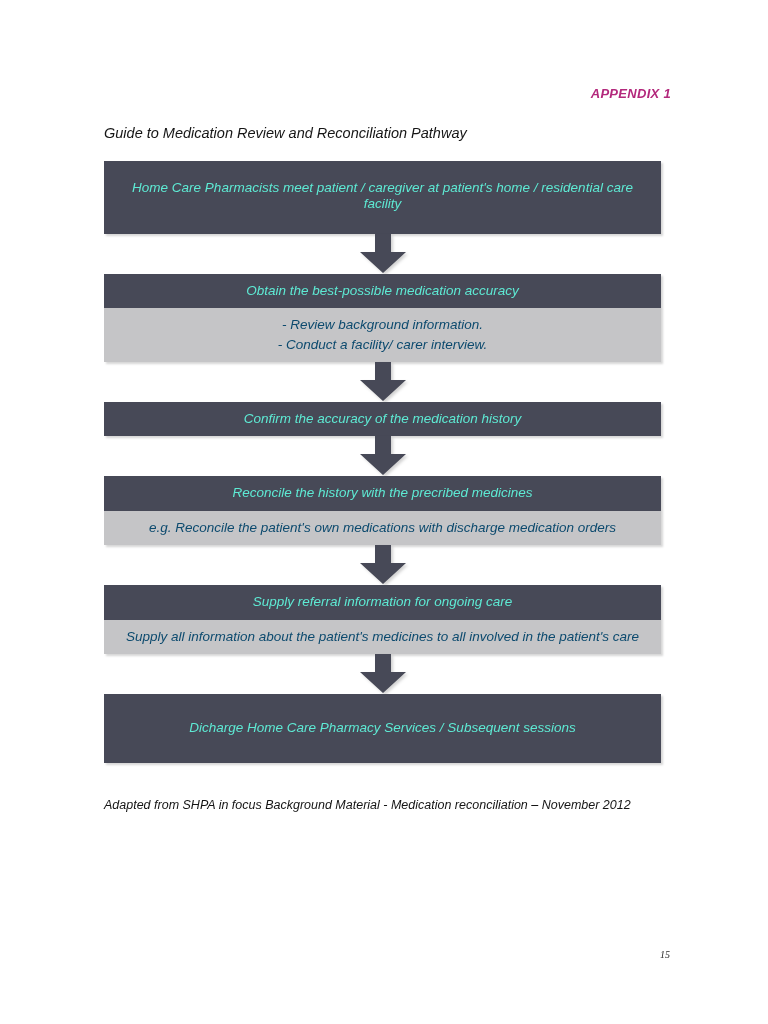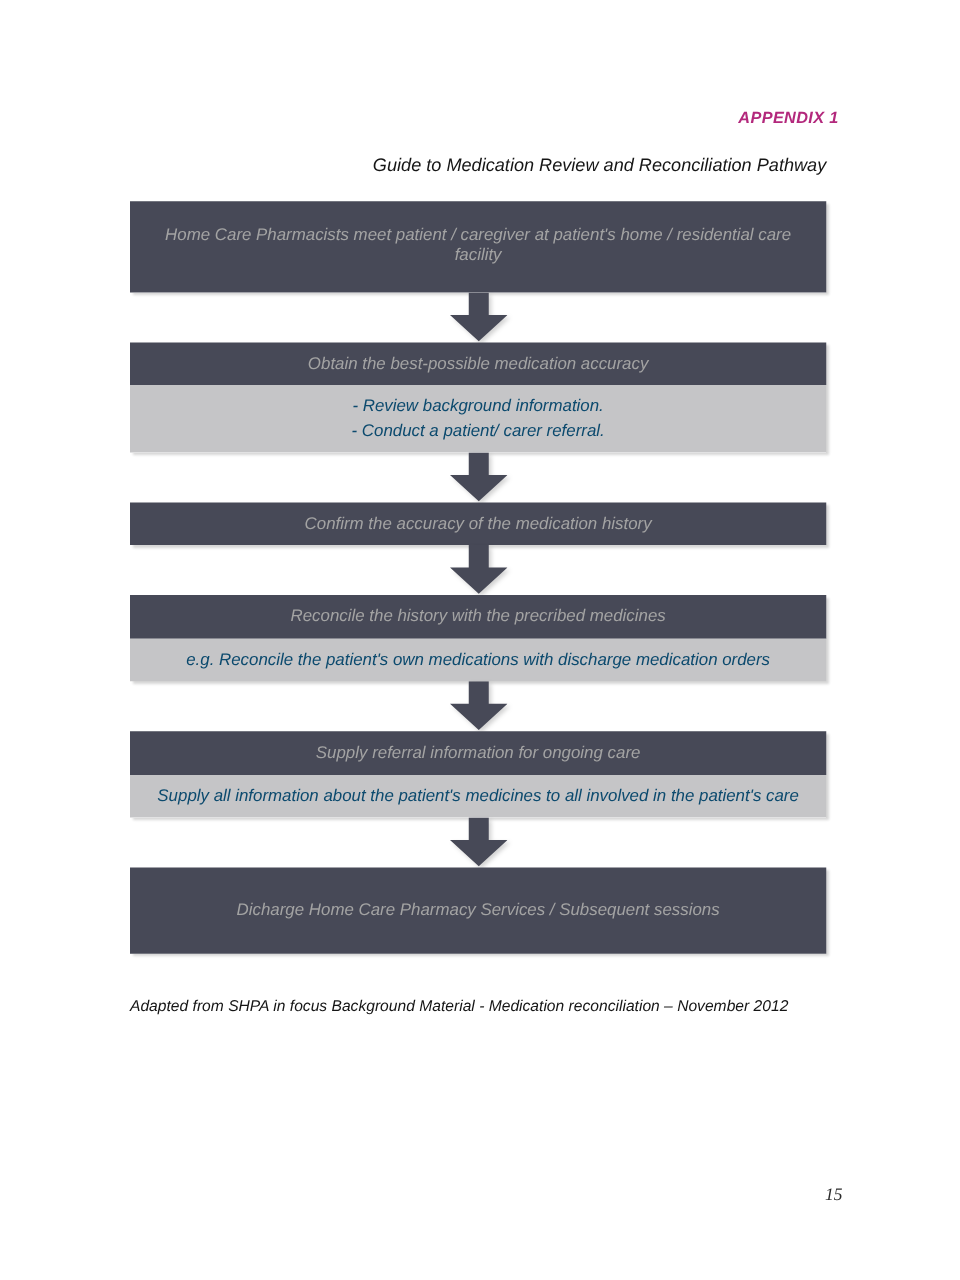--- a/index.html
+++ b/index.html
@@ -34,21 +34,21 @@
     color: #b3287c;
     white-space: nowrap;
   }
 
   
   .doc-title {
     position: absolute;
     top: 125px;
     left: 104px;
     width: 557px;
-    text-align: right;
+    text-align: left;
     font-size: 14.5px;
     color: #161616;
     white-space: nowrap;
   }
 
   
   .flow {
     position: absolute;
     left: 104px;
     top: 161px;
@@ -56,21 +56,21 @@
   }
 
   .node {
     position: relative;
     width: 100%;
     box-shadow: 2px 2px 2px rgba(0,0,0,0.16);
   }
 
   .node-header {
     background: #474957;
-    color: #a3a3a3;
+    color: #5eead4;
     font-size: 13.5px;
     line-height: 1.22;
     text-align: center;
     padding: 9px 12px;
     box-sizing: border-box;
   }
 
   .node-header.tall {
     padding: 19px 14px 21px;
   }
@@ -126,21 +126,21 @@
     color: #151515;
     white-space: nowrap;
   }
 
   
   .page-number {
     position: absolute;
     top: 949px;
     left: 660px;
     font-family: "Liberation Serif", serif;
-    font-size: 14px;
+    font-size: 10px;
     color: #2b2b2b;
   }
 </style>
 </head>
 <body>
 
 <div class="page">
 
   <div class="appendix-label">APPENDIX 1</div>
 
@@ -157,21 +157,21 @@
         <svg viewBox="0 0 46 40" xmlns="http://www.w3.org/2000/svg">
           <polygon points="15,0 31,0 31,18 46,18 23,39 0,18 15,18" fill="#474957"></polygon>
         </svg>
       </div>
     </div>
 
     <div class="node">
       <div class="node-header">Obtain the best-possible medication accuracy</div>
       <div class="node-body">
         <span class="line">- Review background information.</span>
-        <span class="line">- Conduct a patient/ carer referral.</span>
+        <span class="line">- Conduct a facility/ carer interview.</span>
       </div>
     </div>
 
     <div class="arrow-wrap">
       <div class="arrow">
         <svg viewBox="0 0 46 40" xmlns="http://www.w3.org/2000/svg">
           <polygon points="15,0 31,0 31,18 46,18 23,39 0,18 15,18" fill="#474957"></polygon>
         </svg>
       </div>
     </div>

